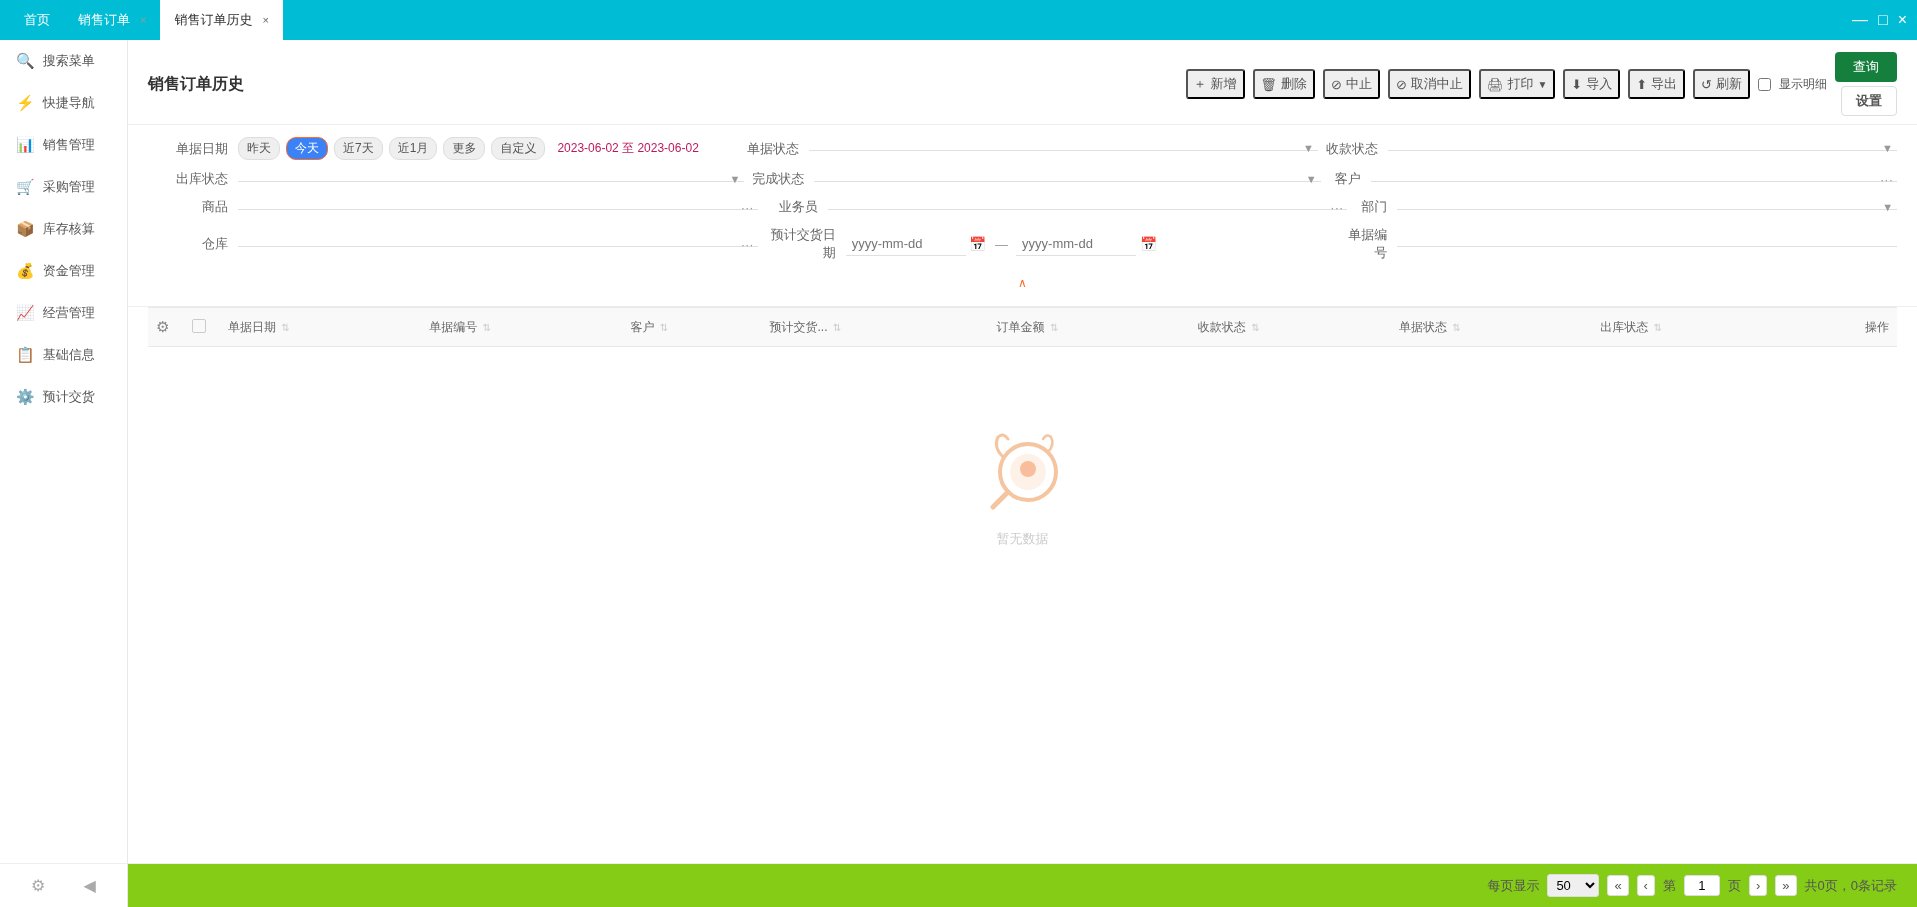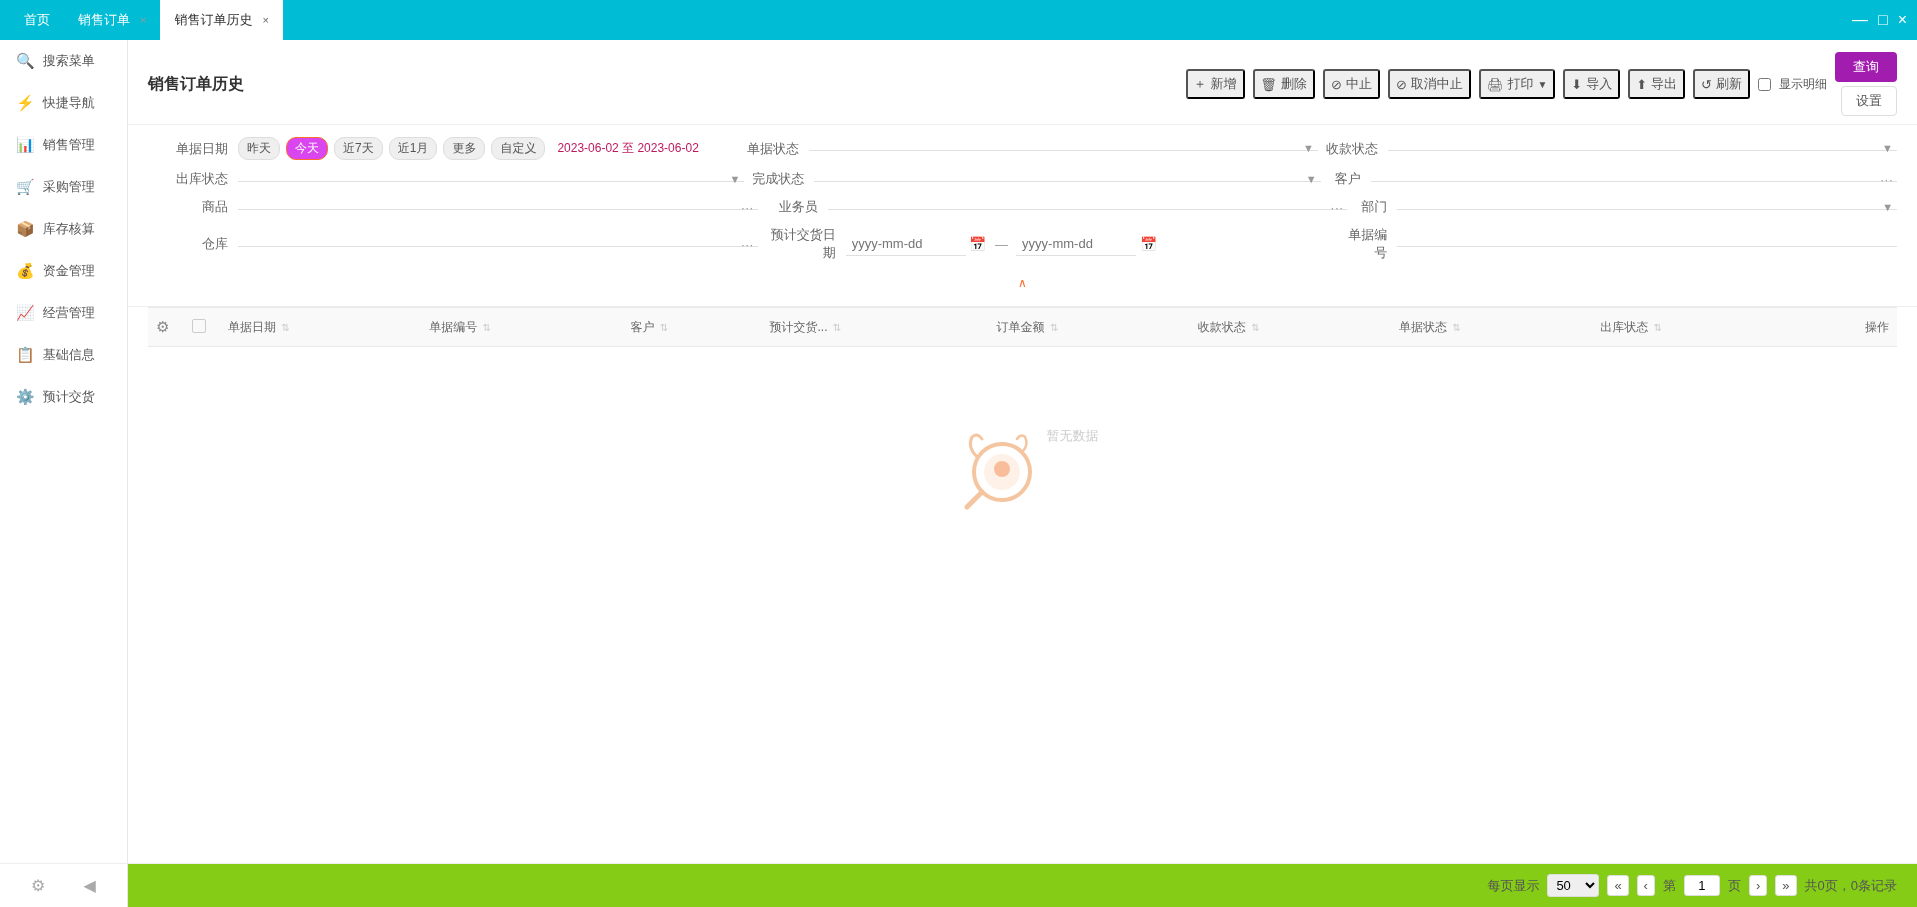--- a/index.html
+++ b/index.html
@@ -24,31 +24,31 @@
     .sidebar-footer { margin-top: auto; display: flex; align-items: center; justify-content: space-around; padding: 12px; border-top: 1px solid #eee; }
 
     
     .main { flex: 1; overflow: auto; display: flex; flex-direction: column; }
 
     
     .page-header { display: flex; align-items: center; justify-content: space-between; padding: 12px 20px 8px; background: #fff; border-bottom: 1px solid #eee; flex-shrink: 0; }
     .page-title { font-size: 16px; font-weight: bold; color: #333; }
     .toolbar { display: flex; align-items: center; gap: 8px; }
     .toolbar-btn { display: flex; align-items: center; gap: 4px; color: #555; cursor: pointer; font-size: 13px; padding: 4px 6px; border-radius: 3px; }
-    .btn-query { background: #a21caf; color: #fff; border: none; border-radius: 4px; padding: 6px 18px; cursor: pointer; font-size: 13px; }
-    .btn-setting { background: #fff; color: #555; border: 1px solid #ddd; border-radius: 4px; padding: 5px 14px; cursor: pointer; font-size: 13px; margin-top: 4px; }
+    .btn-query { background: #15803d; color: #fff; border: none; border-radius: 4px; padding: 6px 18px; cursor: pointer; font-size: 13px; }
+    .btn-setting { background: #fff; color: #555; border: 1px solid #ddd; border-radius: 4px; padding: 5px 14px; cursor: pointer; font-size: 13px; margin-top: 4px; font-weight: bold; }
     .display-col-label { font-size: 12px; color: #555; display: flex; align-items: center; gap: 4px; cursor: pointer; }
 
     
     .filter-area { background: #fff; padding: 12px 20px; border-bottom: 1px solid #eee; flex-shrink: 0; }
     .filter-row { display: flex; align-items: center; margin-bottom: 10px; gap: 0; }
     .filter-label { width: 90px; color: #666; flex-shrink: 0; font-size: 13px; text-align: right; padding-right: 10px; }
     .filter-value { flex: 1; display: flex; align-items: center; gap: 6px; }
     .date-btn { padding: 2px 8px; border-radius: 10px; border: 1px solid #ddd; cursor: pointer; font-size: 12px; color: #555; }
-    .date-btn.active { background: #d946ef; color: #fff; border-color: #ff6b2b; }
+    .date-btn.active { background: #3b82f6; color: #fff; border-color: #ff6b2b; }
     .date-range { font-size: 12px; color: #be185d; margin-left: 6px; }
     .filter-select-wrap { flex: 1; display: flex; align-items: center; border-bottom: 1px solid #e0e0e0; padding: 2px 4px; min-width: 140px; position: relative; }
     .filter-select-wrap .arrow { position: absolute; right: 4px; color: #999; font-size: 11px; }
     .filter-input { border: none; border-bottom: 1px solid #e0e0e0; padding: 4px 6px; font-size: 13px; color: #000000; background: transparent; outline: none; flex: 1; }
     .date-icon { color: #ff6b2b; cursor: pointer; font-size: 14px; }
     .date-sep { color: #999; margin: 0 4px; }
     .collapse-row { text-align: center; color: #ff6b2b; font-size: 12px; cursor: pointer; padding: 4px 0; }
     .collapse-row span { display: flex; align-items: center; justify-content: center; gap: 4px; }
 
     
@@ -56,21 +56,21 @@
     .data-table { width: 100%; border-collapse: collapse; }
     .data-table th { background: #f9f9f9; border-bottom: 1px solid #e8e8e8; border-top: 1px solid #e8e8e8; padding: 10px 8px; font-size: 12px; color: #666; font-weight: normal; text-align: left; white-space: nowrap; }
     .data-table th .sort-icon { color: #ccc; font-size: 10px; margin-left: 2px; }
     .data-table td { border-bottom: 1px solid #f0f0f0; padding: 10px 8px; font-size: 13px; }
     .th-gear { width: 36px; text-align: center; }
     .th-check { width: 36px; text-align: center; }
     .checkbox { width: 14px; height: 14px; border: 1px solid #ccc; border-radius: 2px; display: inline-block; cursor: pointer; }
     .gear-icon-th { color: #888; cursor: pointer; font-size: 15px; }
 
     
-    .empty-state { display: flex; flex-direction: row; align-items: flex-start; justify-content: center; padding: 80px 0; }
+    .empty-state { display: flex; flex-direction: column; align-items: center; justify-content: center; padding: 80px 0; }
     .empty-text { color: #ccc; font-size: 13px; }
 
     
     .pagination-bar { display: flex; align-items: center; justify-content: flex-end; padding: 10px 20px; background: #84cc16; border-top: 1px solid #eee; gap: 8px; font-size: 13px; color: #555; flex-shrink: 0; }
     .pagination-bar select { border: 1px solid #ddd; padding: 2px 4px; font-size: 13px; border-radius: 3px; }
     .page-btn { cursor: pointer; color: #555; padding: 2px 6px; border: 1px solid #ddd; border-radius: 3px; background: #fff; font-size: 13px; }
     .page-input { width: 36px; border: 1px solid #ddd; border-radius: 3px; text-align: center; padding: 2px; font-size: 13px; }
 
     
     .empty-svg { width: 100px; height: 100px; }

